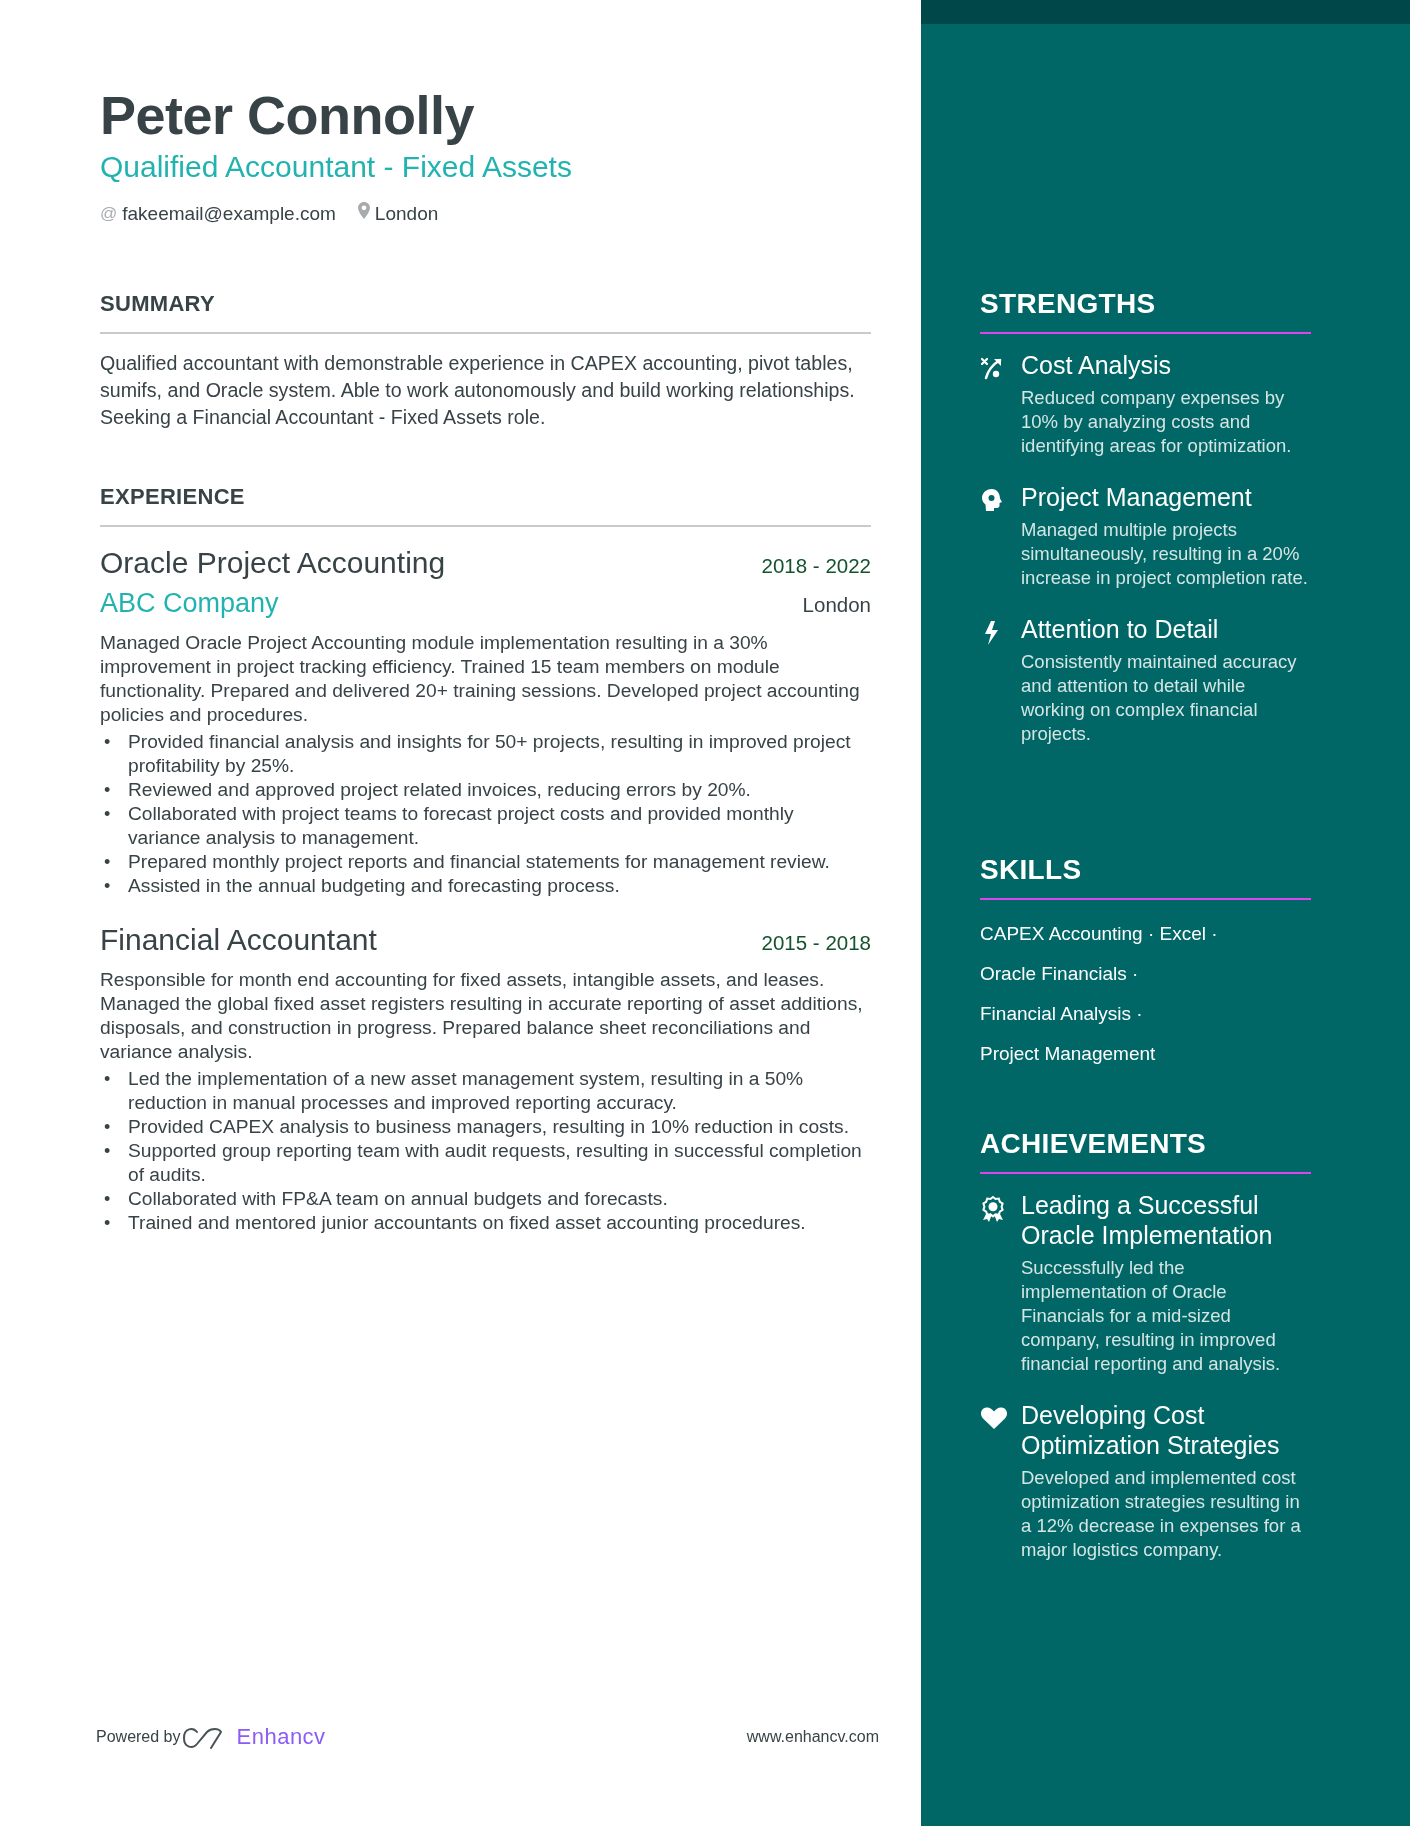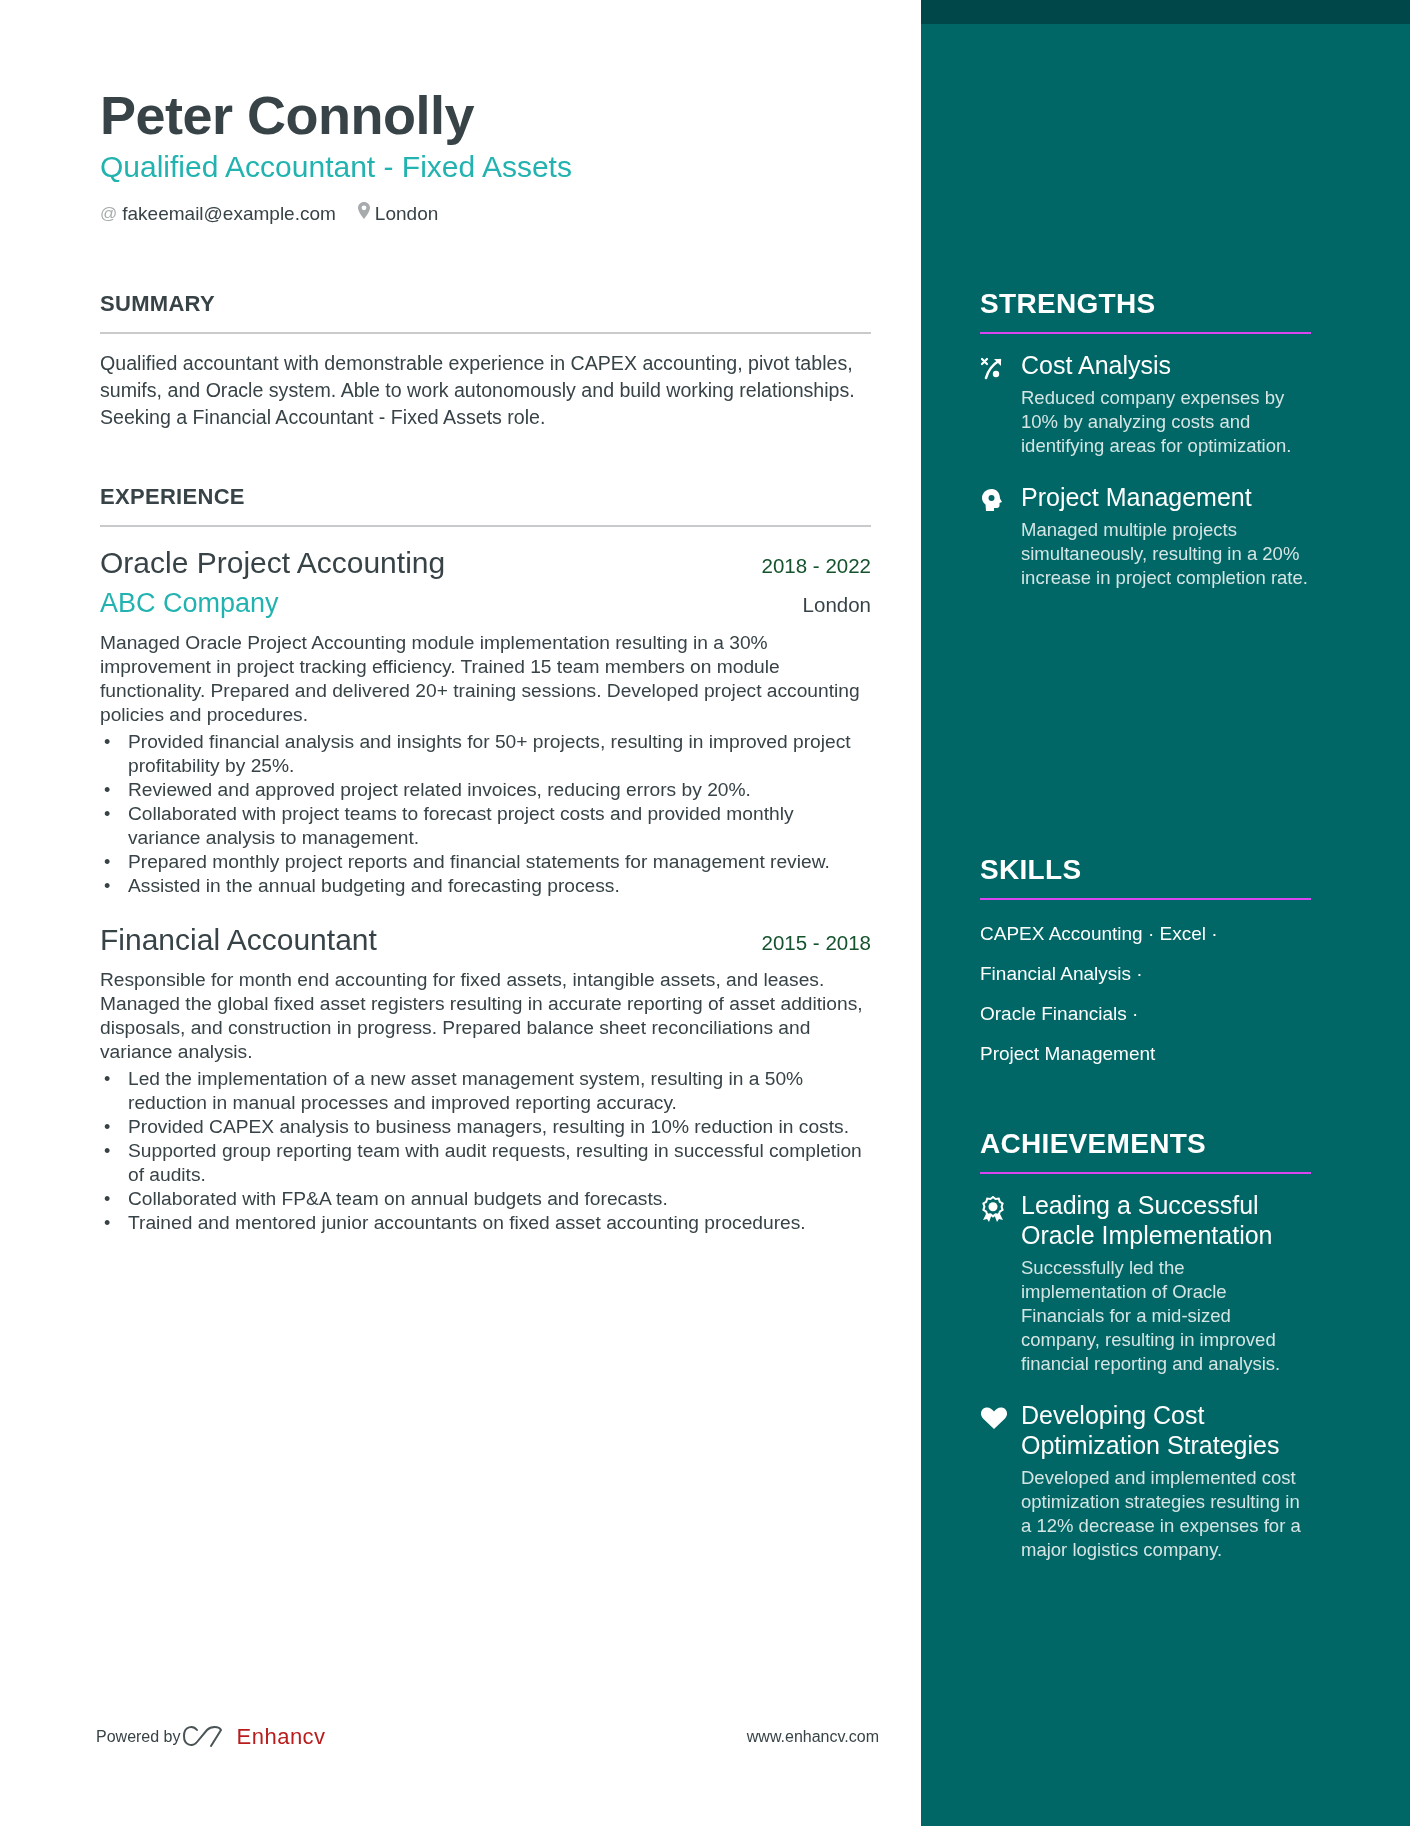--- a/index.html
+++ b/index.html
@@ -58,21 +58,21 @@
   .bullets li::before {
     content: "\2022"; position: absolute; left: 4px; top: 0; font-size: 18px;
   }
   
   .footer {
     position: absolute; left: 96px; top: 1722px; width: 783px; height: 30px;
     display: flex; align-items: center; justify-content: space-between;
     font-size: 16px; color: #384347;
   }
   .powered { display: flex; align-items: center; }
-  .brand { display: flex; align-items: flex-start; gap: 10px; font-size: 22px; color: #b91c1c; letter-spacing: 0.5px; }
+  .brand { display: flex; align-items: flex-end; gap: 10px; font-size: 22px; color: #8b5cf6; letter-spacing: 0.5px; }
   
   .side-section { position: absolute; left: 59px; width: 331px; }
   .side-title {
     font-size: 28px; line-height: 36px; margin: 0; padding-bottom: 10px;
     border-bottom: 2px solid #d946ef; color: #ffffff; letter-spacing: 0.3px;
   }
   .side-item { display: flex; margin-top: 16px; }
   .side-item + .side-item { margin-top: 24px; }
   .side-icon { width: 41px; flex: 0 0 41px; padding-top: 6px; }
   .side-icon svg { display: block; }
@@ -186,28 +186,39 @@
           <path d="M12 1 C5.5 1 2 5.5 2 10 C2 13 3.5 15 5.5 16.5 L6 23 L14 23 L14 20 L17 20 C18.5 20 19.5 19 19.5 17.5 L19.5 15 L22 14 L20 10.5 C20 5 16.5 1 12 1 Z" fill="#fff"></path>
           <circle cx="11.5" cy="10" r="3" fill="#006766"></circle>
         </svg>
       </div>
       <div>
         <div class="side-item-title">Project Management</div>
         <div class="side-item-desc">Managed multiple projects simultaneously, resulting in a 20% increase in project completion rate.</div>
       </div>
     </div>
 
+    <div class="side-item">
+      <div class="side-icon">
+        <svg width="24" height="26" viewBox="0 0 24 26">
+          <path d="M11 1 L5 14 L11 14 L8 25 L18 10 L12 10 L15 1 Z" fill="#fff"></path>
+        </svg>
+      </div>
+      <div>
+        <div class="side-item-title">Attention to Detail</div>
+        <div class="side-item-desc">Consistently maintained accuracy and attention to detail while working on complex financial projects.</div>
+      </div>
+    </div>
   </div>
 
   <div class="side-section" style="top:852px;">
     <h2 class="side-title">SKILLS</h2>
     <div class="skills">
       <div class="skill-line">CAPEX Accounting · Excel ·</div>
+      <div class="skill-line">Oracle Financials ·</div>
       <div class="skill-line">Financial Analysis ·</div>
-      <div class="skill-line">Oracle Financials ·</div>
       <div class="skill-line">Project Management</div>
     </div>
   </div>
 
   <div class="side-section" style="top:1126px;">
     <h2 class="side-title">ACHIEVEMENTS</h2>
 
     <div class="side-item">
       <div class="side-icon">
         <svg width="26" height="26" viewBox="0 0 26 26">

